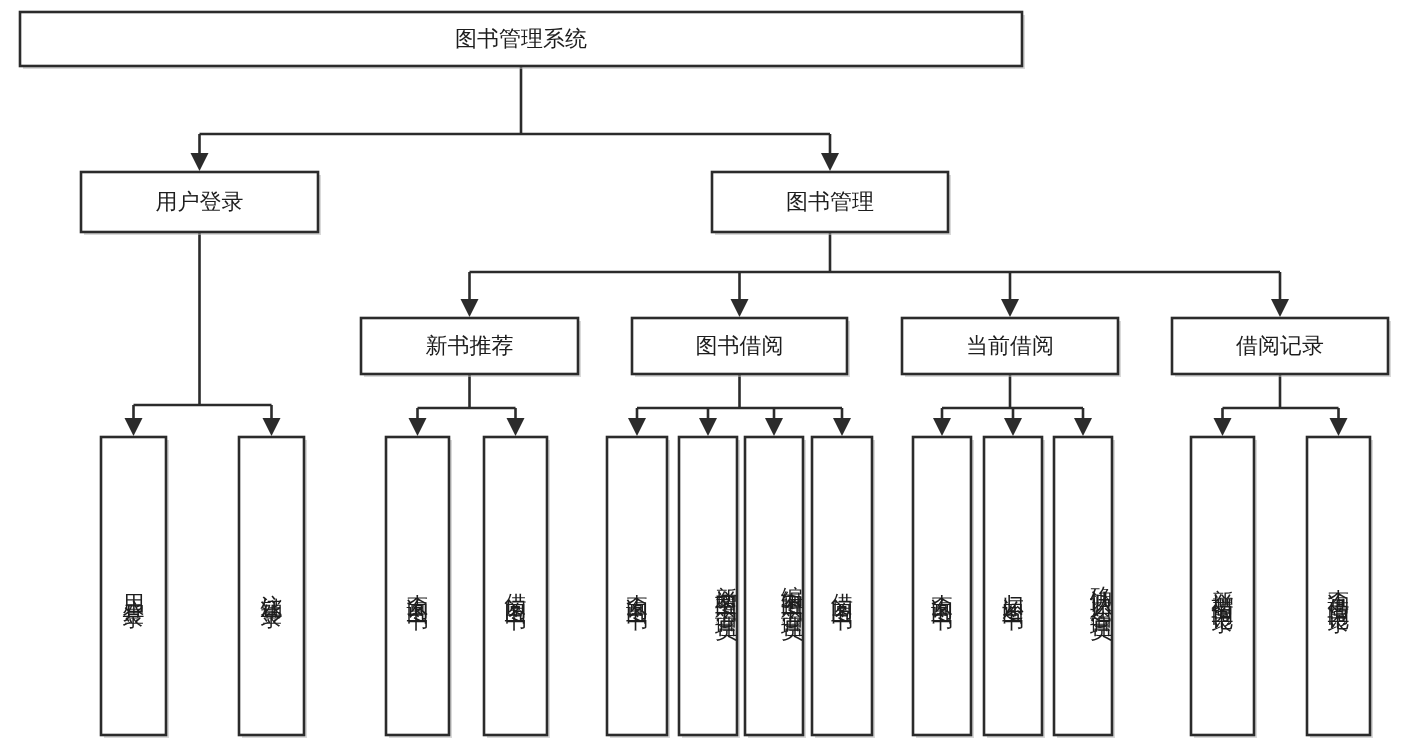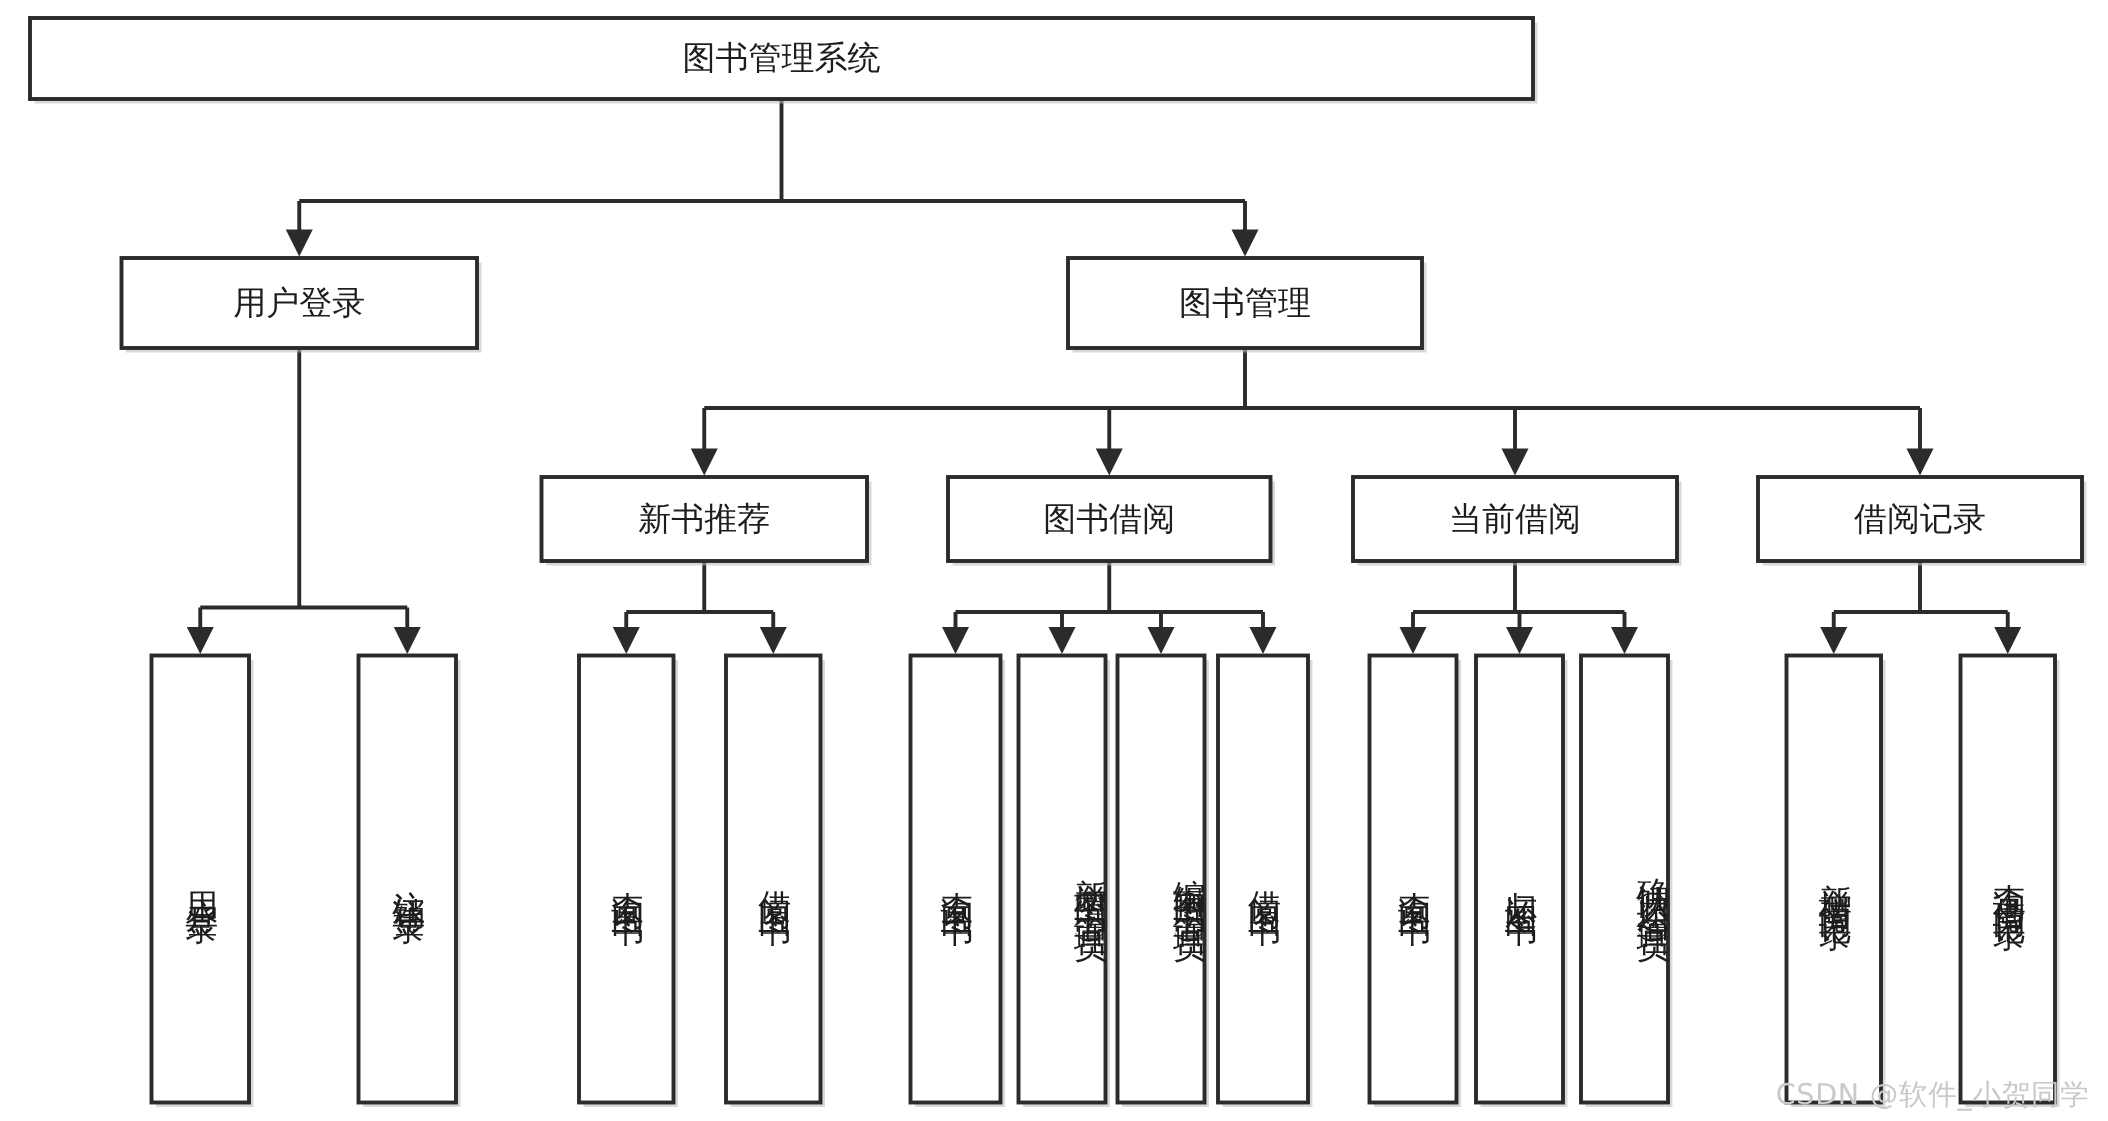--- a/index.html
+++ b/index.html
@@ -197,15 +197,14 @@
       <div class="node-label-v" style="left: 679px; width: 58px; top: 445px; height: 290px;">新增图书（管理员）</div>
       <div class="node-label-v" style="left: 745px; width: 58px; top: 445px; height: 290px;">编辑图书（管理员）</div>
       <div class="node-label-v" style="left: 812px; width: 60px; top: 437px; height: 298px; display: flex; align-items: center; justify-content: center;">借阅图书</div>
       <div class="node-label-v" style="left: 913px; width: 58px; top: 437px; height: 298px; display: flex; align-items: center; justify-content: center;">查询图书</div>
       <div class="node-label-v" style="left: 984px; width: 58px; top: 437px; height: 298px; display: flex; align-items: center; justify-content: center;">归还图书</div>
       <div class="node-label-v" style="left: 1054px; width: 58px; top: 445px; height: 290px;">确认归还（管理员）</div>
       <div class="node-label-v" style="left: 1191px; width: 63px; top: 437px; height: 298px; display: flex; align-items: center; justify-content: center;">新增借阅记录</div>
       <div class="node-label-v" style="left: 1307px; width: 63px; top: 437px; height: 298px; display: flex; align-items: center; justify-content: center;">查询借阅记录</div>
     </div>
 
-  <div class="watermark">CSDN @软件_小贺同学</div>
 
 </div>
 
 </body></html>

